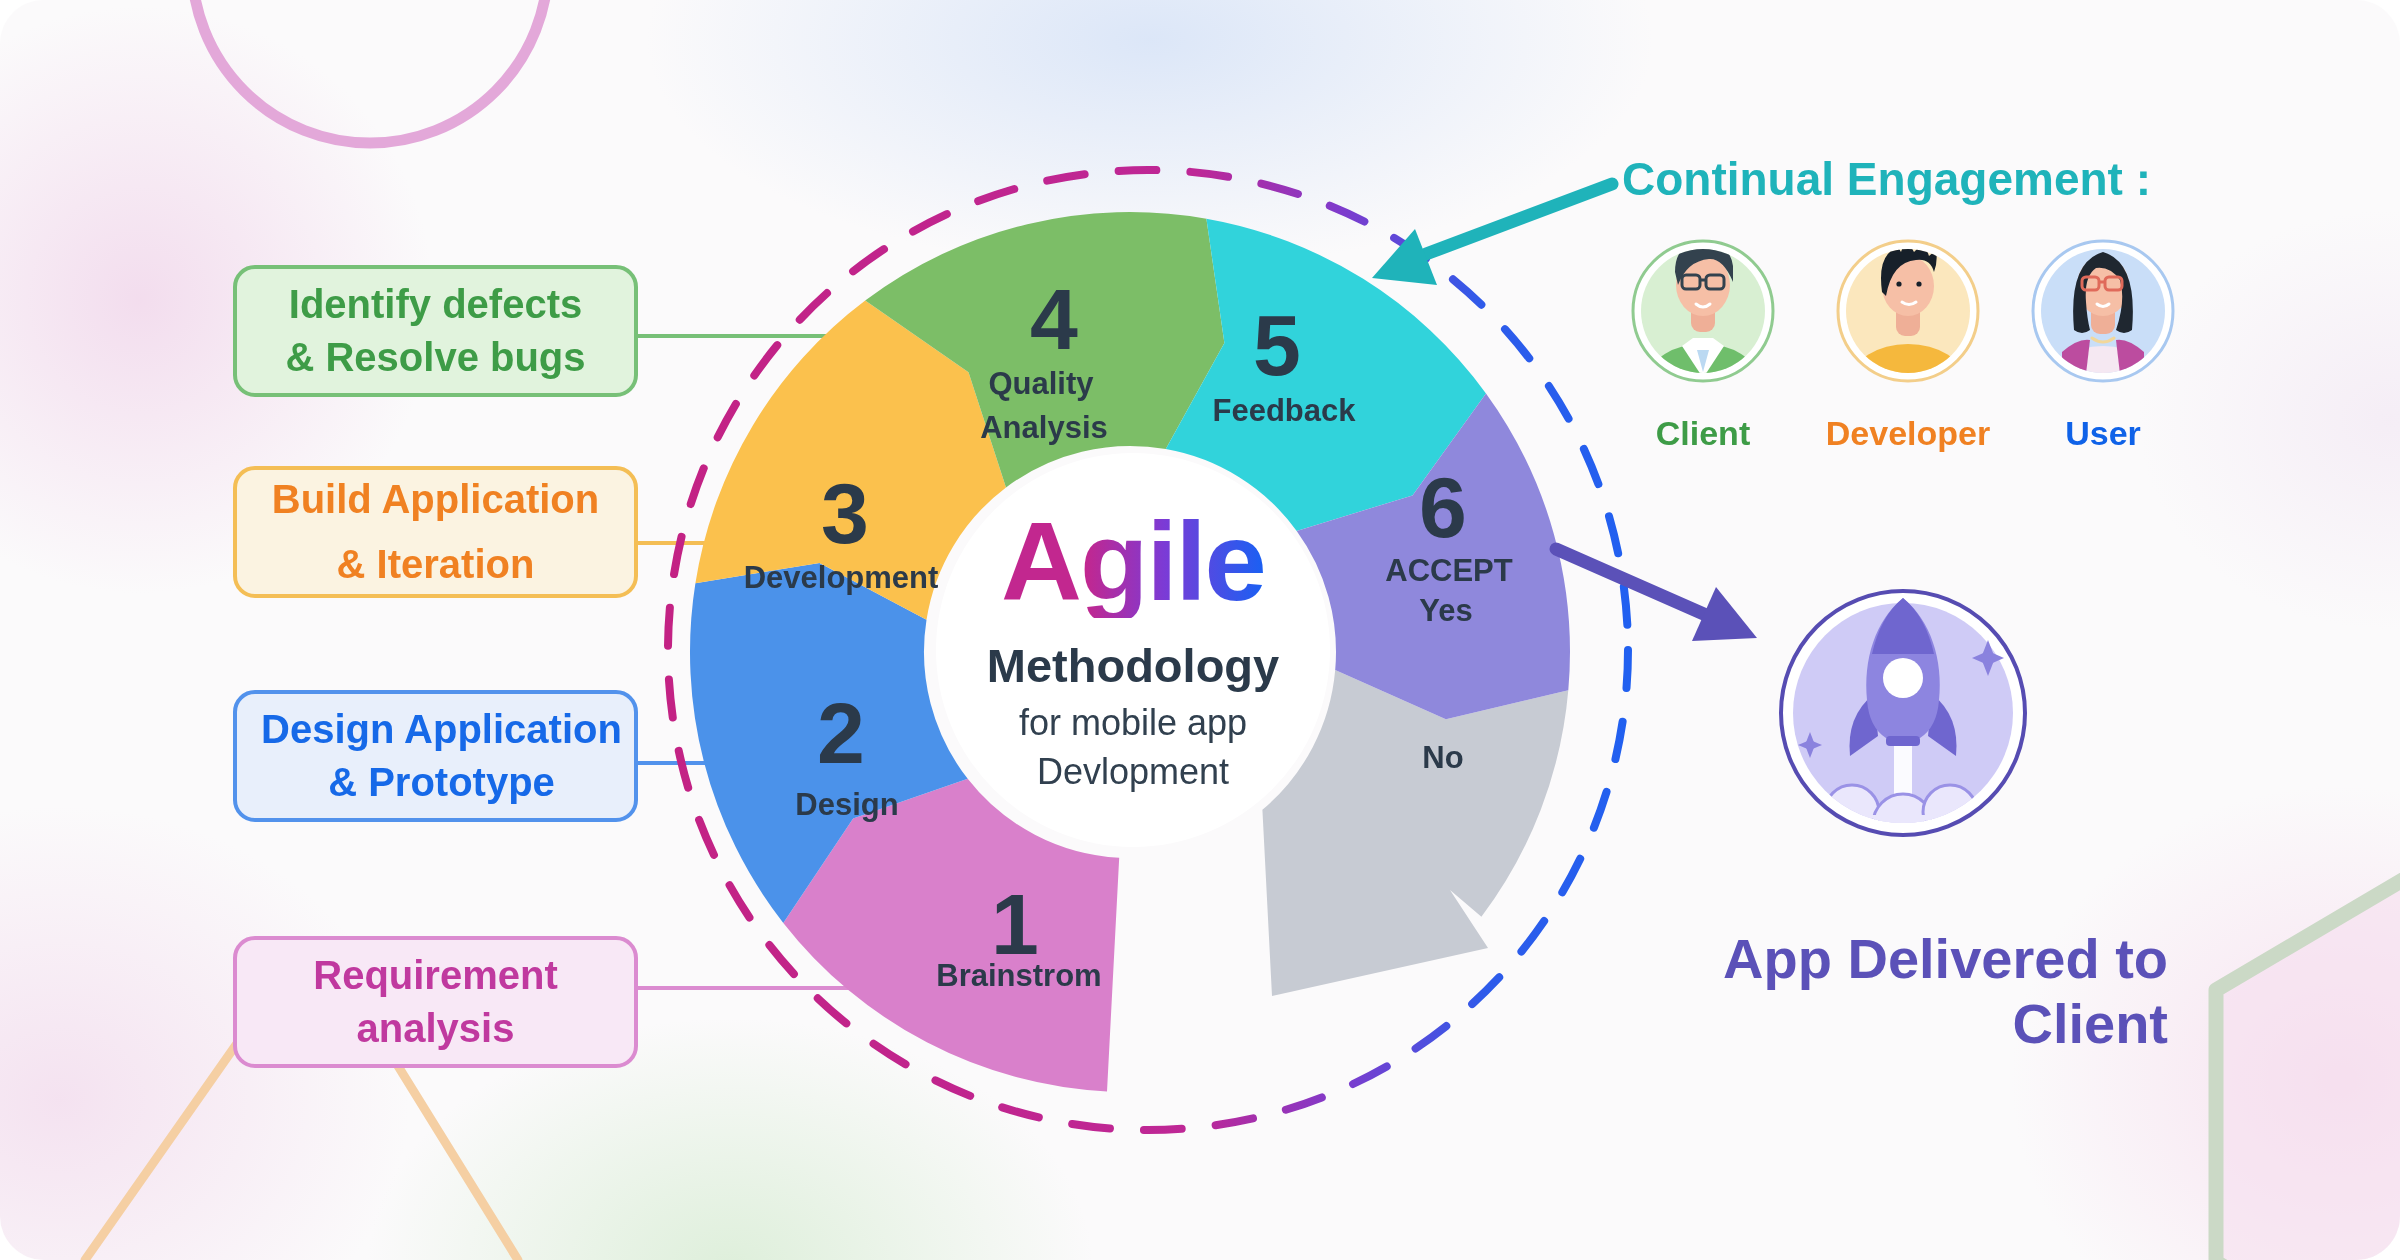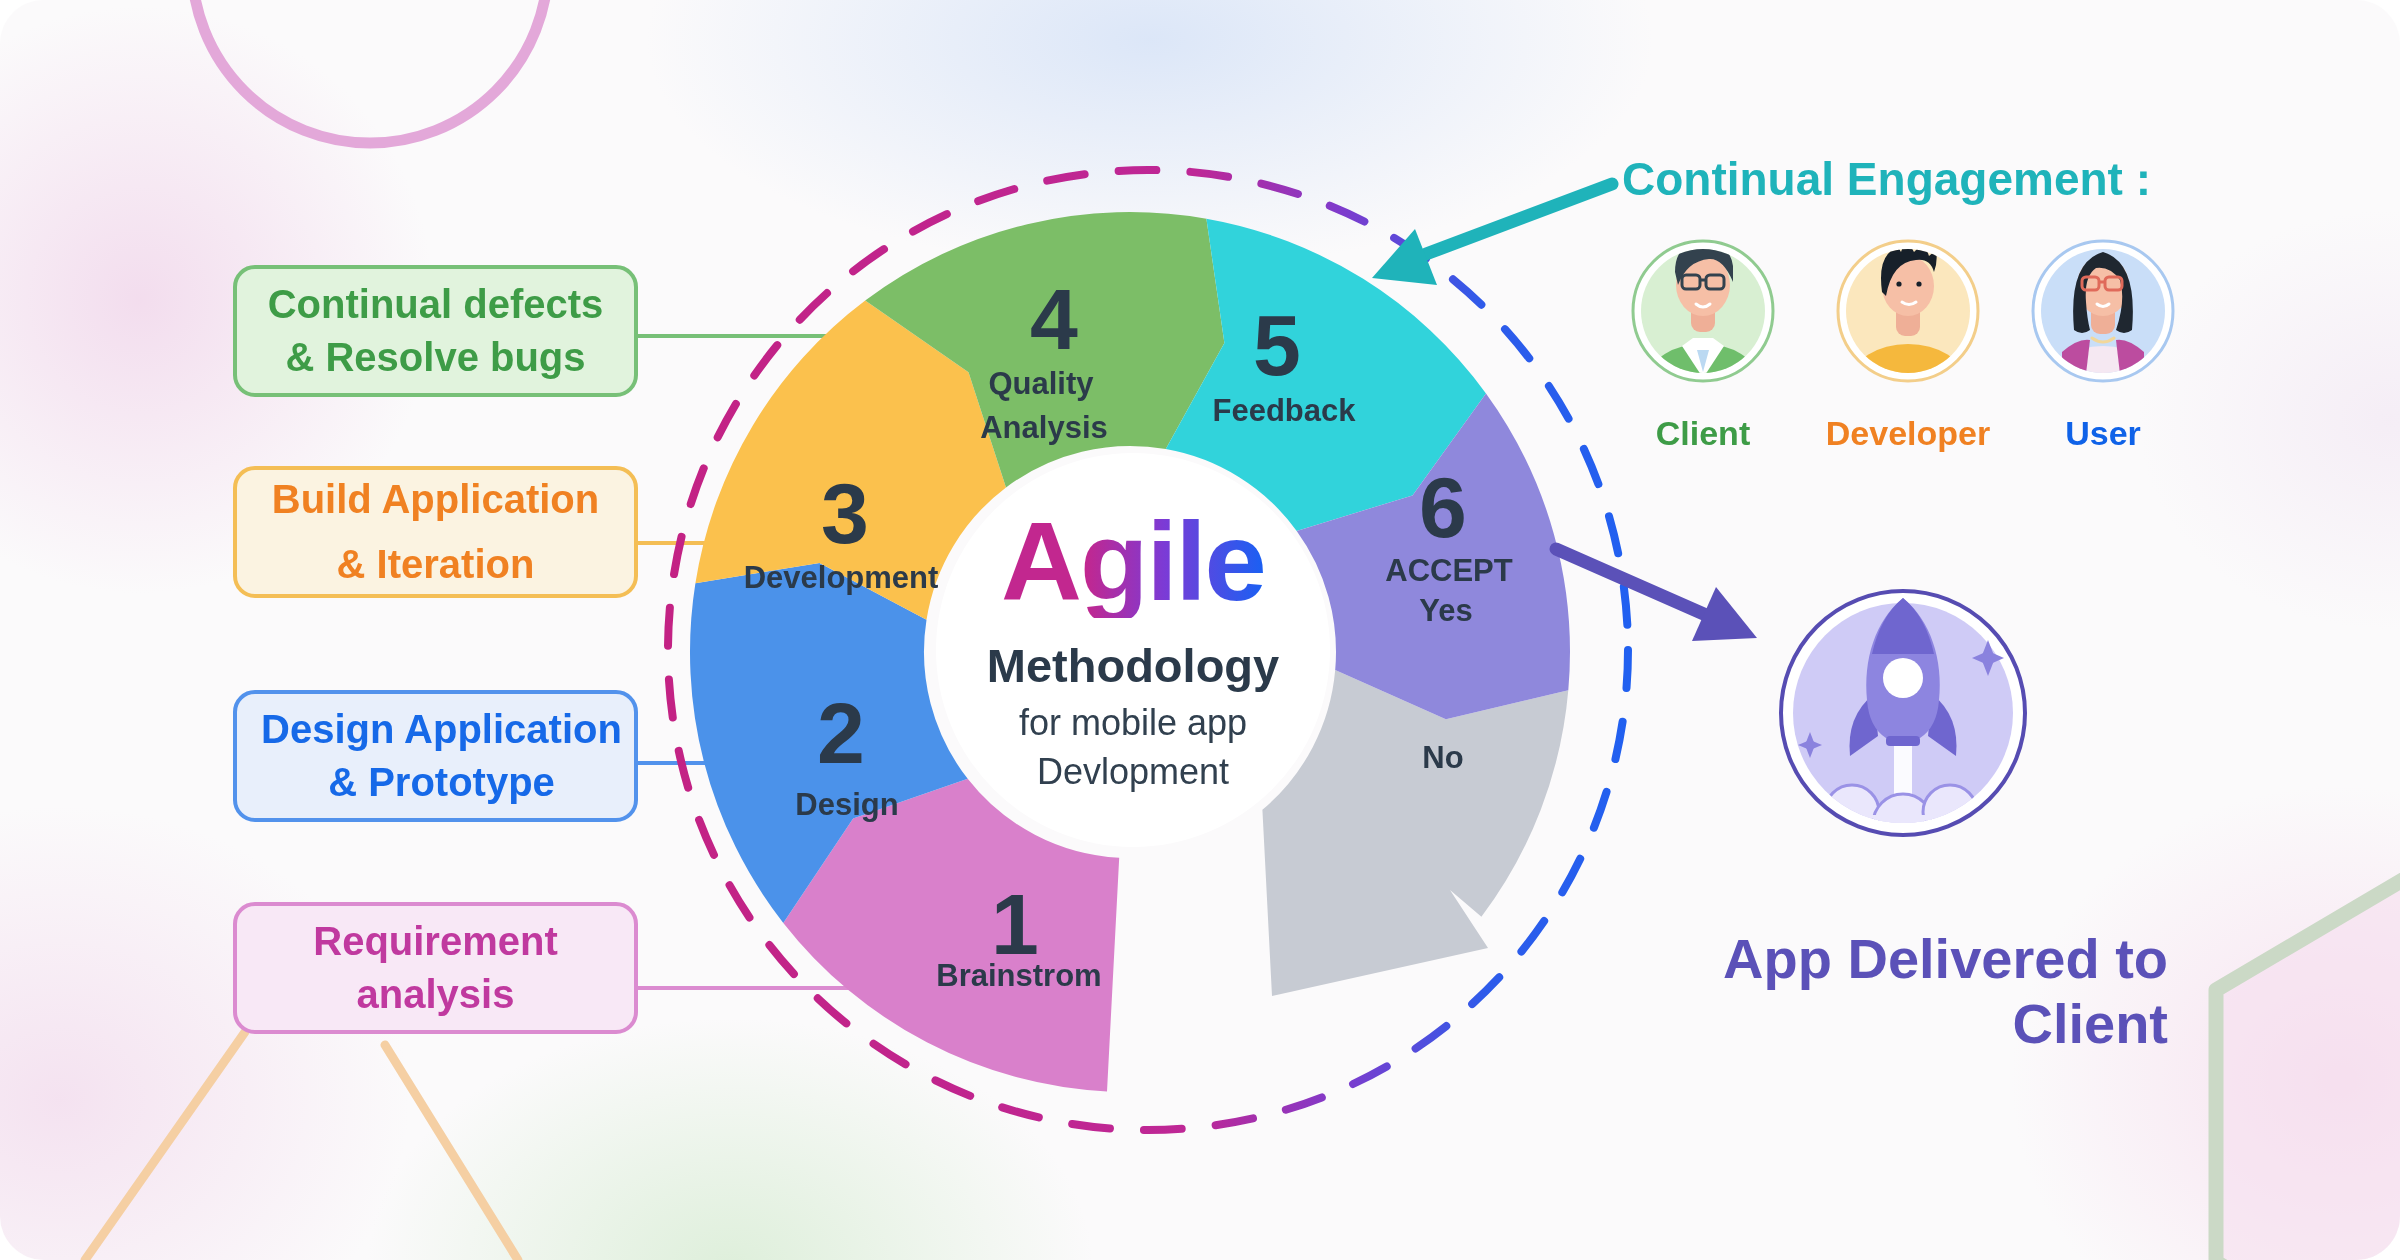--- a/index.html
+++ b/index.html
@@ -213,32 +213,32 @@
         <rect x="2082" y="277" width="17" height="13" rx="4" fill="none" stroke="#E06A5A" stroke-width="3"></rect>
         <rect x="2105" y="277" width="17" height="13" rx="4" fill="none" stroke="#E06A5A" stroke-width="3"></rect>
         <line x1="2099" y1="282" x2="2105" y2="282" stroke="#E06A5A" stroke-width="3"></line>
         <path d="M2097,304 Q2103,309 2109,304" fill="none" stroke="#ffffff" stroke-width="3" stroke-linecap="round"></path>
         <path d="M2092,338 Q2103,346 2114,338" fill="none" stroke="#F2D79A" stroke-width="3" stroke-linecap="round"></path>
       </g>
     </g>
   </svg>
 
   <div class="info-box box-green" style="top:265px">
-    <span>Continual defects</span>
+    <span>Identify defects</span>
     <span>&amp; Resolve bugs</span>
   </div>
   <div class="info-box box-orange" style="top:466px">
     <span>Build Application</span>
     <span>&amp; Iteration</span>
   </div>
   <div class="info-box box-blue" style="top:690px">
     <span>Design Application</span>
     <span>&amp; Prototype</span>
   </div>
-  <div class="info-box box-pink" style="top:902px">
+  <div class="info-box box-pink" style="top:936px">
     <span>Requirement</span>
     <span>analysis</span>
   </div>
 
   <div class="center-text">
     <h1 class="agile-title">Agile</h1>
     <div class="agile-sub">Methodology</div>
     <p class="agile-tag">for mobile app</p>
     <p class="agile-tag">Devlopment</p>
   </div>

